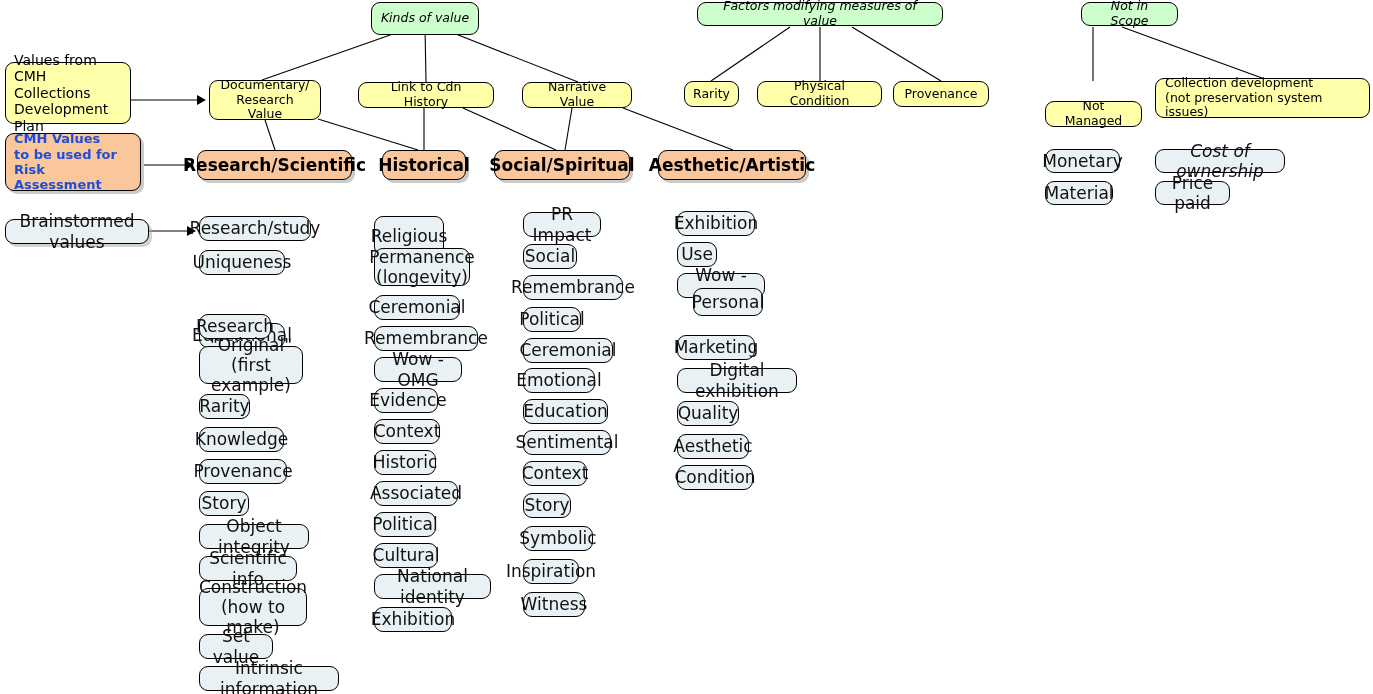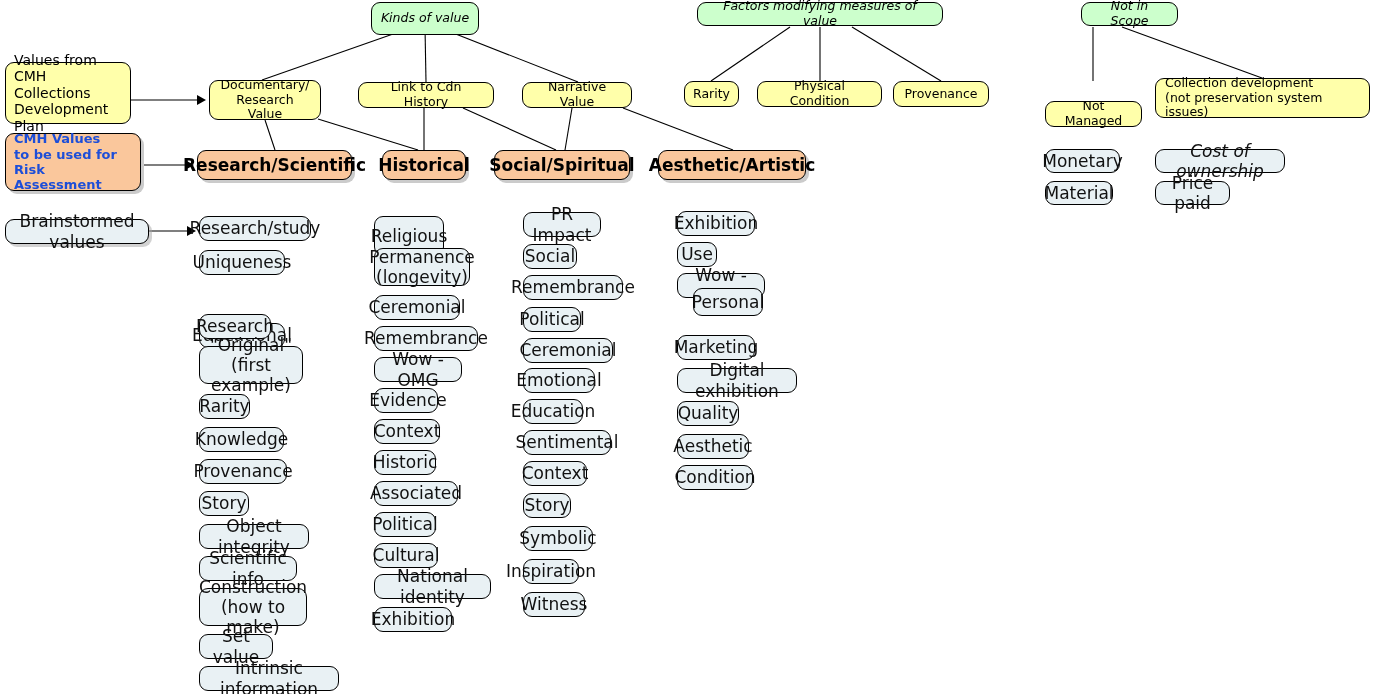--- a/index.html
+++ b/index.html
@@ -186,21 +186,21 @@
       <div class="node n-pale" style="left: 374px; top: 512px; width: 62px; height: 25px;">Political</div>
       <div class="node n-pale" style="left: 374px; top: 543px; width: 64px; height: 25px; text-align: right;">Cultural</div>
       <div class="node n-pale" style="left: 374px; top: 574px; width: 117px; height: 25px;">National identity</div>
       <div class="node n-pale" style="left: 374px; top: 607px; width: 78px; height: 25px;">Exhibition</div>
       <div class="node n-pale" style="left: 523px; top: 212px; width: 78px; height: 25px;">PR Impact</div>
       <div class="node n-pale" style="left: 523px; top: 244px; width: 54px; height: 25px;">Social</div>
       <div class="node n-pale" style="left: 523px; top: 275px; width: 100px; height: 25px;">Remembrance</div>
       <div class="node n-pale" style="left: 523px; top: 307px; width: 58px; height: 25px;">Political</div>
       <div class="node n-pale" style="left: 523px; top: 338px; width: 90px; height: 25px;">Ceremonial</div>
       <div class="node n-pale" style="left: 523px; top: 368px; width: 72px; height: 25px;">Emotional</div>
-      <div class="node n-pale" style="left: 523px; top: 399px; width: 60px; height: 25px;">Education</div>
+      <div class="node n-pale" style="left: 523px; top: 399px; width: 85px; height: 25px;">Education</div>
       <div class="node n-pale" style="left: 523px; top: 430px; width: 88px; height: 25px;">Sentimental</div>
       <div class="node n-pale" style="left: 523px; top: 461px; width: 64px; height: 25px;">Context</div>
       <div class="node n-pale" style="left: 523px; top: 493px; width: 48px; height: 25px;">Story</div>
       <div class="node n-pale" style="left: 523px; top: 526px; width: 70px; height: 25px;">Symbolic</div>
       <div class="node n-pale" style="left: 523px; top: 559px; width: 56px; height: 25px;">Inspiration</div>
       <div class="node n-pale" style="left: 523px; top: 592px; width: 62px; height: 25px;">Witness</div>
       <div class="node n-pale" style="left: 677px; top: 211px; width: 78px; height: 25px;">Exhibition</div>
       <div class="node n-pale" style="left: 677px; top: 242px; width: 40px; height: 25px;">Use</div>
       <div class="node n-pale" style="left: 677px; top: 273px; width: 88px; height: 25px;">Wow - OMG</div>
       <div class="node n-pale" style="left: 677px; top: 288px; width: 70px; height: 28px; margin-left: 16px;">Personal</div>

